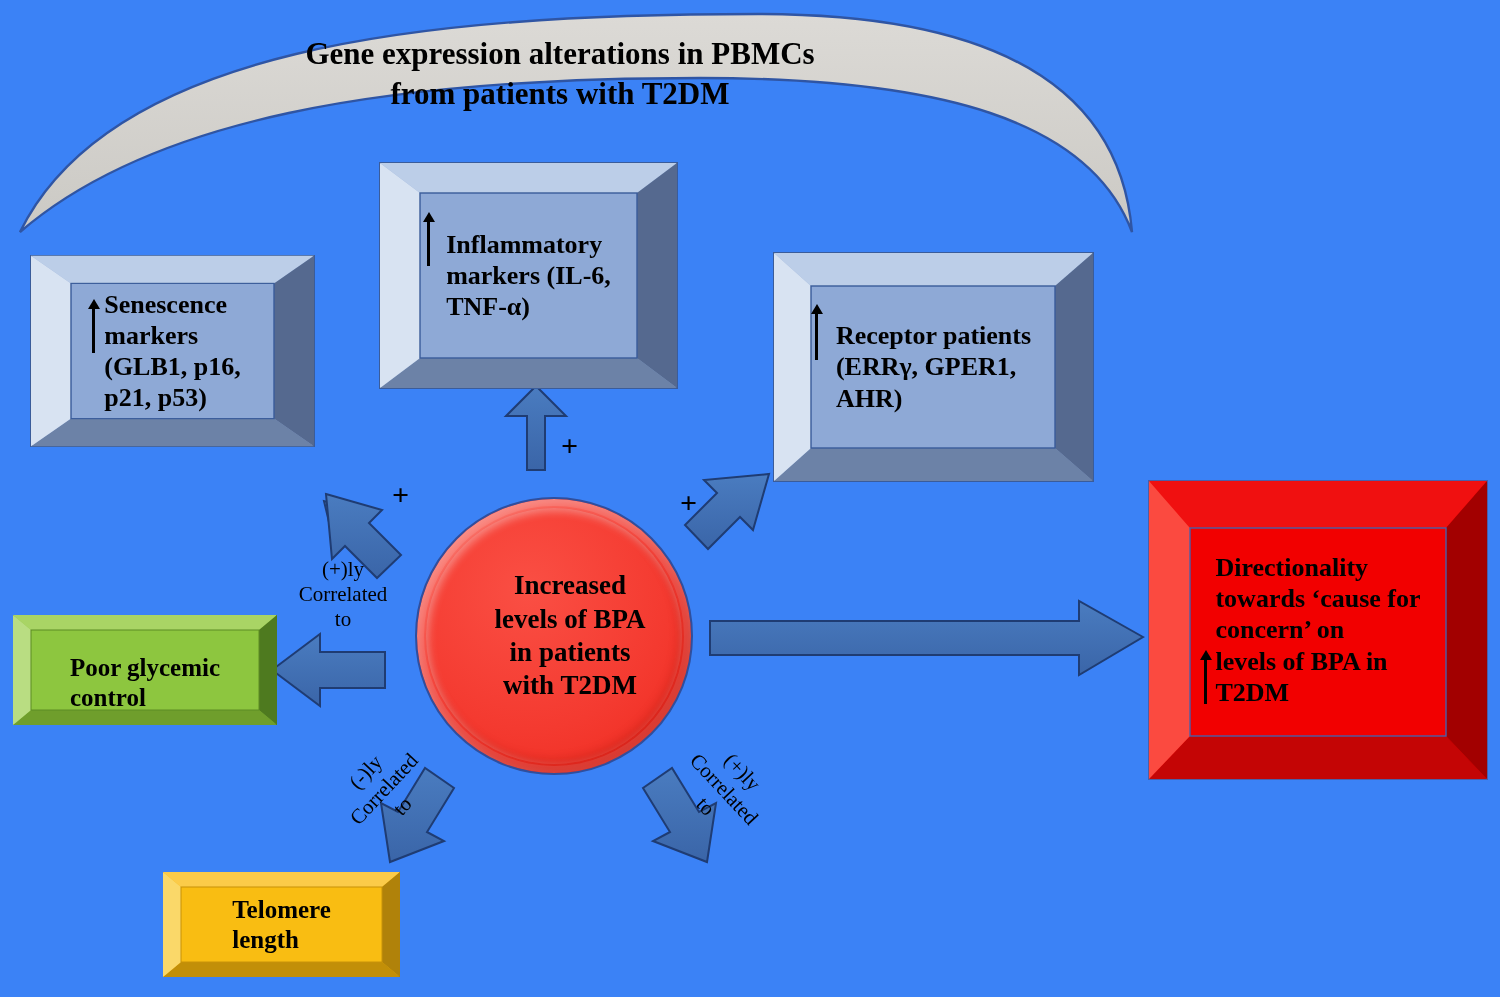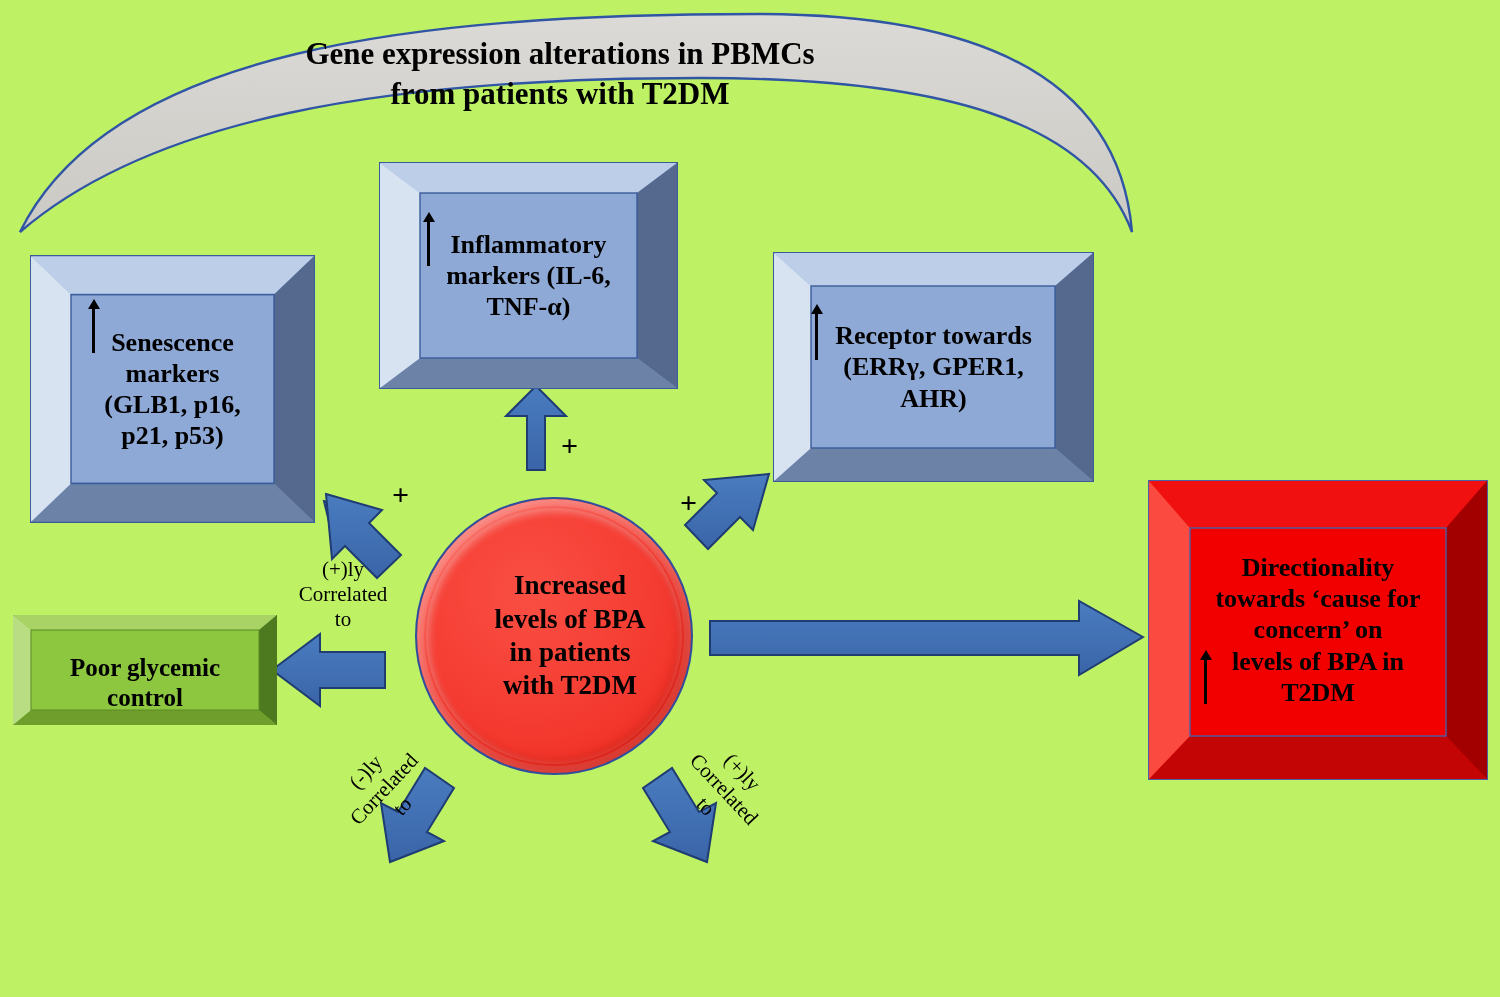--- a/index.html
+++ b/index.html
@@ -8,21 +8,21 @@
     padding: 0;
     background: #ffffff;
   }
   body {
     font-family: "Liberation Serif", serif;
   }
   #stage {
     position: relative;
     width: 1500px;
     height: 997px;
-    background: #bef264;
+    background: #3b82f6;
     overflow: hidden;
   }
   #svg-layer {
     position: absolute;
     left: 0;
     top: 0;
     width: 1500px;
     height: 997px;
   }
 
@@ -45,21 +45,21 @@
   .bevel-box {
     position: absolute;
     z-index: 5;
   }
   .bevel-box .face {
     position: absolute;
     left: 0; top: 0; right: 0; bottom: 0;
     display: flex;
     align-items: center;
     justify-content: center;
-    text-align: center;
+    text-align: left;
     font-family: "Liberation Serif", serif;
     font-weight: bold;
     color: #000;
     box-sizing: border-box;
   }
   .bevel-box .lbl {
     position: relative;
     z-index: 3;
     line-height: 1.2;
     white-space: pre-line;
@@ -74,21 +74,21 @@
     content: "";
     position: absolute;
     left: -4.5px;
     top: -8px;
     border-left: 6px solid transparent;
     border-right: 6px solid transparent;
     border-bottom: 10px solid #000;
   }
 
   
-  #box-senescence { left: 30px; top: 255px; width: 285px; height: 268px; }
+  #box-senescence { left: 30px; top: 255px; width: 285px; height: 192px; }
   #box-senescence .lbl { font-size: 26px; }
   #box-senescence .up-arrow { left: 62px; top: 52px; height: 46px; }
 
   
   #box-inflammatory { left: 379px; top: 162px; width: 299px; height: 227px; }
   #box-inflammatory .lbl { font-size: 26px; }
   #box-inflammatory .up-arrow { left: 48px; top: 58px; height: 46px; }
 
   
   #box-receptor { left: 773px; top: 252px; width: 321px; height: 230px; }
@@ -292,41 +292,55 @@
     <svg viewBox="0 0 321 230" preserveAspectRatio="none" style="position:absolute;left:0;top:0;width:100%;height:100%;">
       <rect x="1" y="1" width="319" height="228" fill="#8ea9d6" stroke="#3a5c9a" stroke-width="2"></rect>
       <polygon points="1,1 320,1 282,34 38,34" fill="#bccee8"></polygon>
       <polygon points="1,229 320,229 282,196 38,196" fill="#6c82a7"></polygon>
       <polygon points="1,1 38,34 38,196 1,229" fill="#d8e3f2"></polygon>
       <polygon points="320,1 282,34 282,196 320,229" fill="#55698f"></polygon>
       <rect x="38" y="34" width="244" height="162" fill="#8ea9d6" stroke="#3a5c9a" stroke-width="1.4"></rect>
     </svg>
     <div class="face">
       <span class="up-arrow"></span>
-      <span class="lbl">Receptor towards
+      <span class="lbl">Receptor patients
 (ERRγ, GPER1,
 AHR)</span>
     </div>
   </div>
 
   <div class="bevel-box" id="box-glycemic">
     <svg viewBox="0 0 264 110" preserveAspectRatio="none" style="position:absolute;left:0;top:0;width:100%;height:100%;">
       <rect x="0.5" y="0.5" width="263" height="109" fill="#8dc63f" stroke="#4f7a1e" stroke-width="1.4"></rect>
       <polygon points="0,0 264,0 246,15 18,15" fill="#a9d465"></polygon>
       <polygon points="0,110 264,110 246,95 18,95" fill="#6f9e2c"></polygon>
       <polygon points="0,0 18,15 18,95 0,110" fill="#b9dd82"></polygon>
       <polygon points="264,0 246,15 246,95 264,110" fill="#4e7a1f"></polygon>
       <rect x="18" y="15" width="228" height="80" fill="#8dc63f" stroke="#5d8c24" stroke-width="1"></rect>
     </svg>
     <div class="face">
       <span class="lbl">Poor glycemic
 control</span>
     </div>
   </div>
 
+  <div class="bevel-box" id="box-telomere">
+    <svg viewBox="0 0 237 105" preserveAspectRatio="none" style="position:absolute;left:0;top:0;width:100%;height:100%;">
+      <rect x="0.5" y="0.5" width="236" height="104" fill="#f5b50a" stroke="#a9790a" stroke-width="1.4"></rect>
+      <polygon points="0,0 237,0 219,15 18,15" fill="#fbcb49"></polygon>
+      <polygon points="0,105 237,105 219,90 18,90" fill="#c28f08"></polygon>
+      <polygon points="0,0 18,15 18,90 0,105" fill="#fad869"></polygon>
+      <polygon points="237,0 219,15 219,90 237,105" fill="#b0820a"></polygon>
+      <rect x="18" y="15" width="201" height="75" fill="#f9bd12" stroke="#c79209" stroke-width="1"></rect>
+    </svg>
+    <div class="face">
+      <span class="lbl">Telomere
+length</span>
+    </div>
+  </div>
 
 
   <div class="bevel-box" id="box-directionality">
     <svg viewBox="0 0 340 300" preserveAspectRatio="none" style="position:absolute;left:0;top:0;width:100%;height:100%;">
       <rect x="1" y="1" width="338" height="298" fill="#f20000" stroke="#4a5fa8" stroke-width="2"></rect>
       <polygon points="1,1 339,1 298,48 42,48" fill="#f01010"></polygon>
       <polygon points="1,299 339,299 298,256 42,256" fill="#c40505"></polygon>
       <polygon points="1,1 42,48 42,256 1,299" fill="#fb4a40"></polygon>
       <polygon points="339,1 298,48 298,256 339,299" fill="#a20000"></polygon>
       <rect x="42" y="48" width="256" height="208" fill="#f20000" stroke="#4a5fa8" stroke-width="1.4"></rect>

